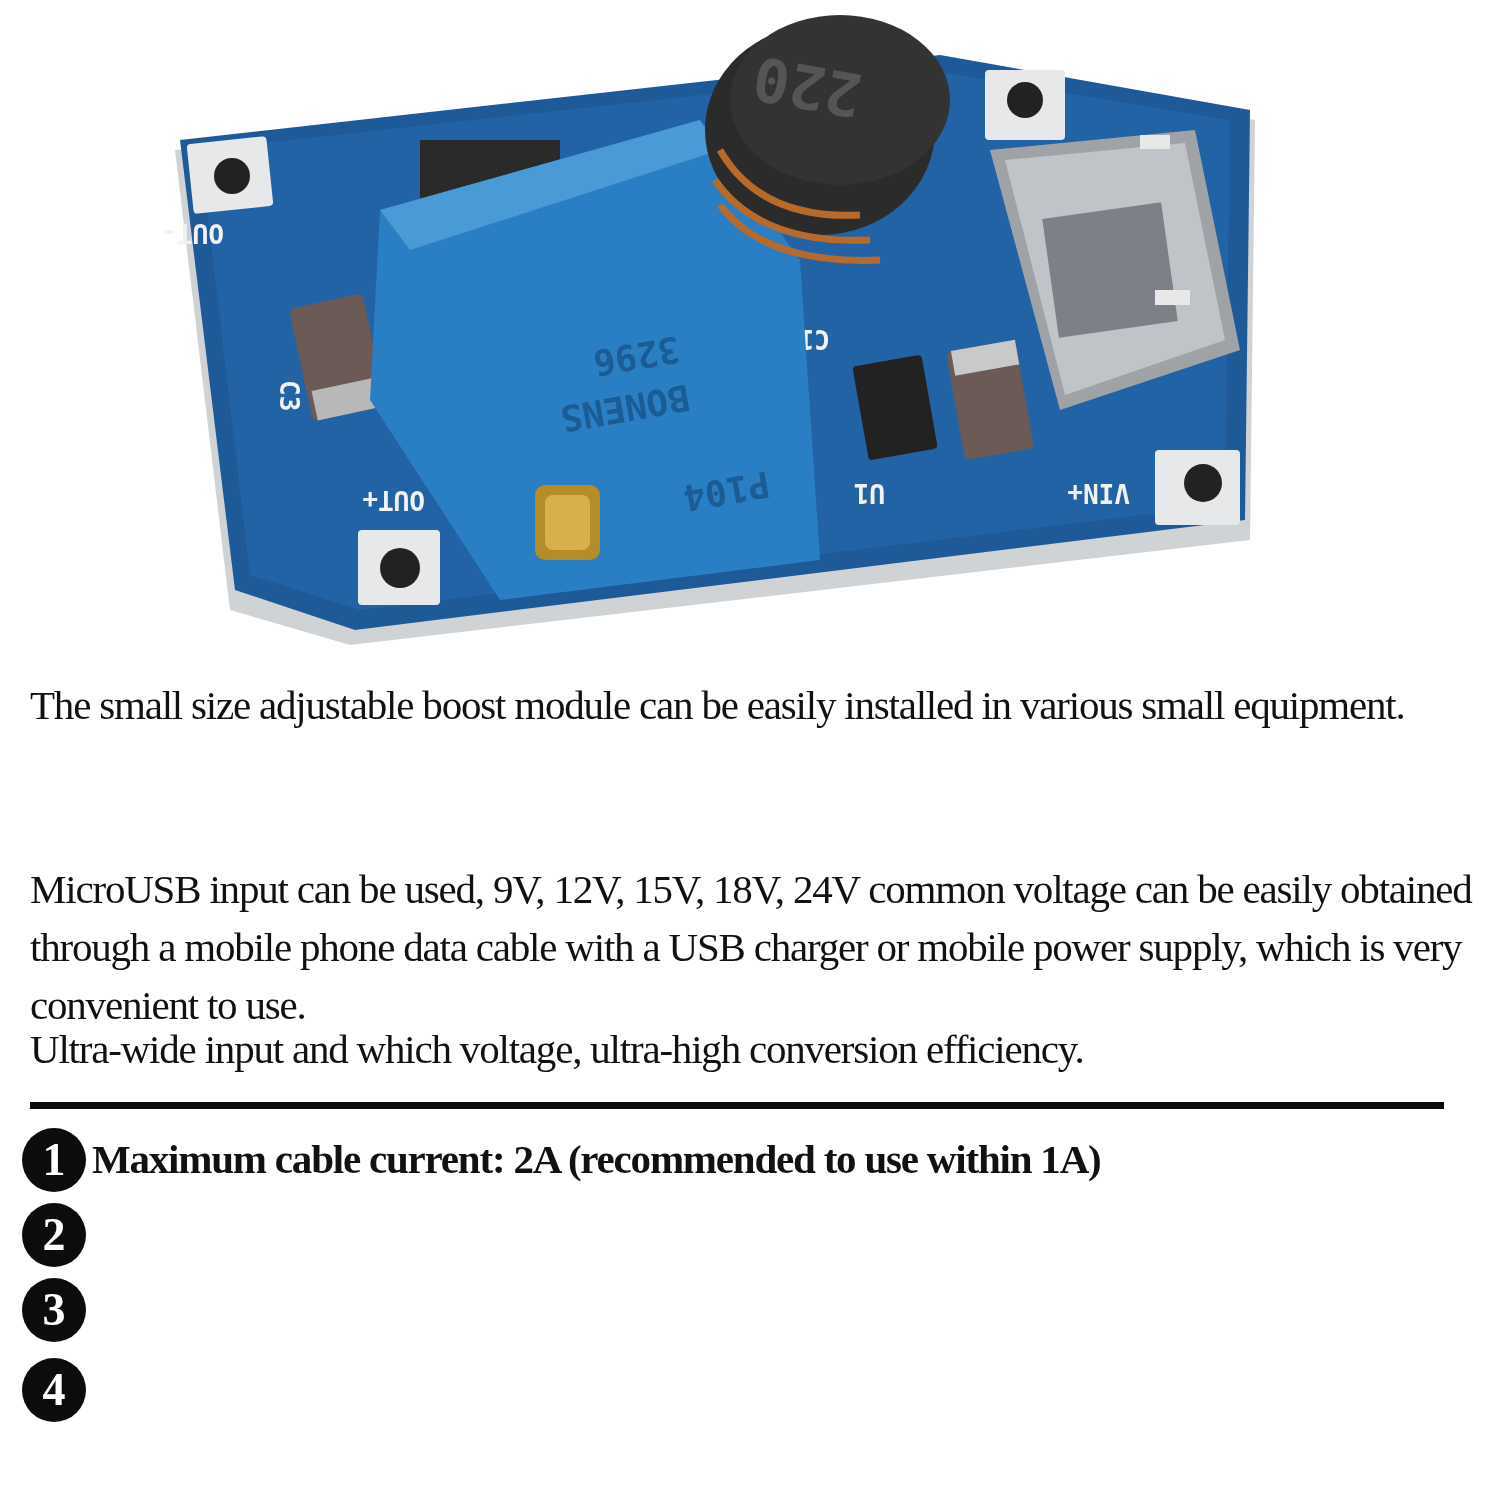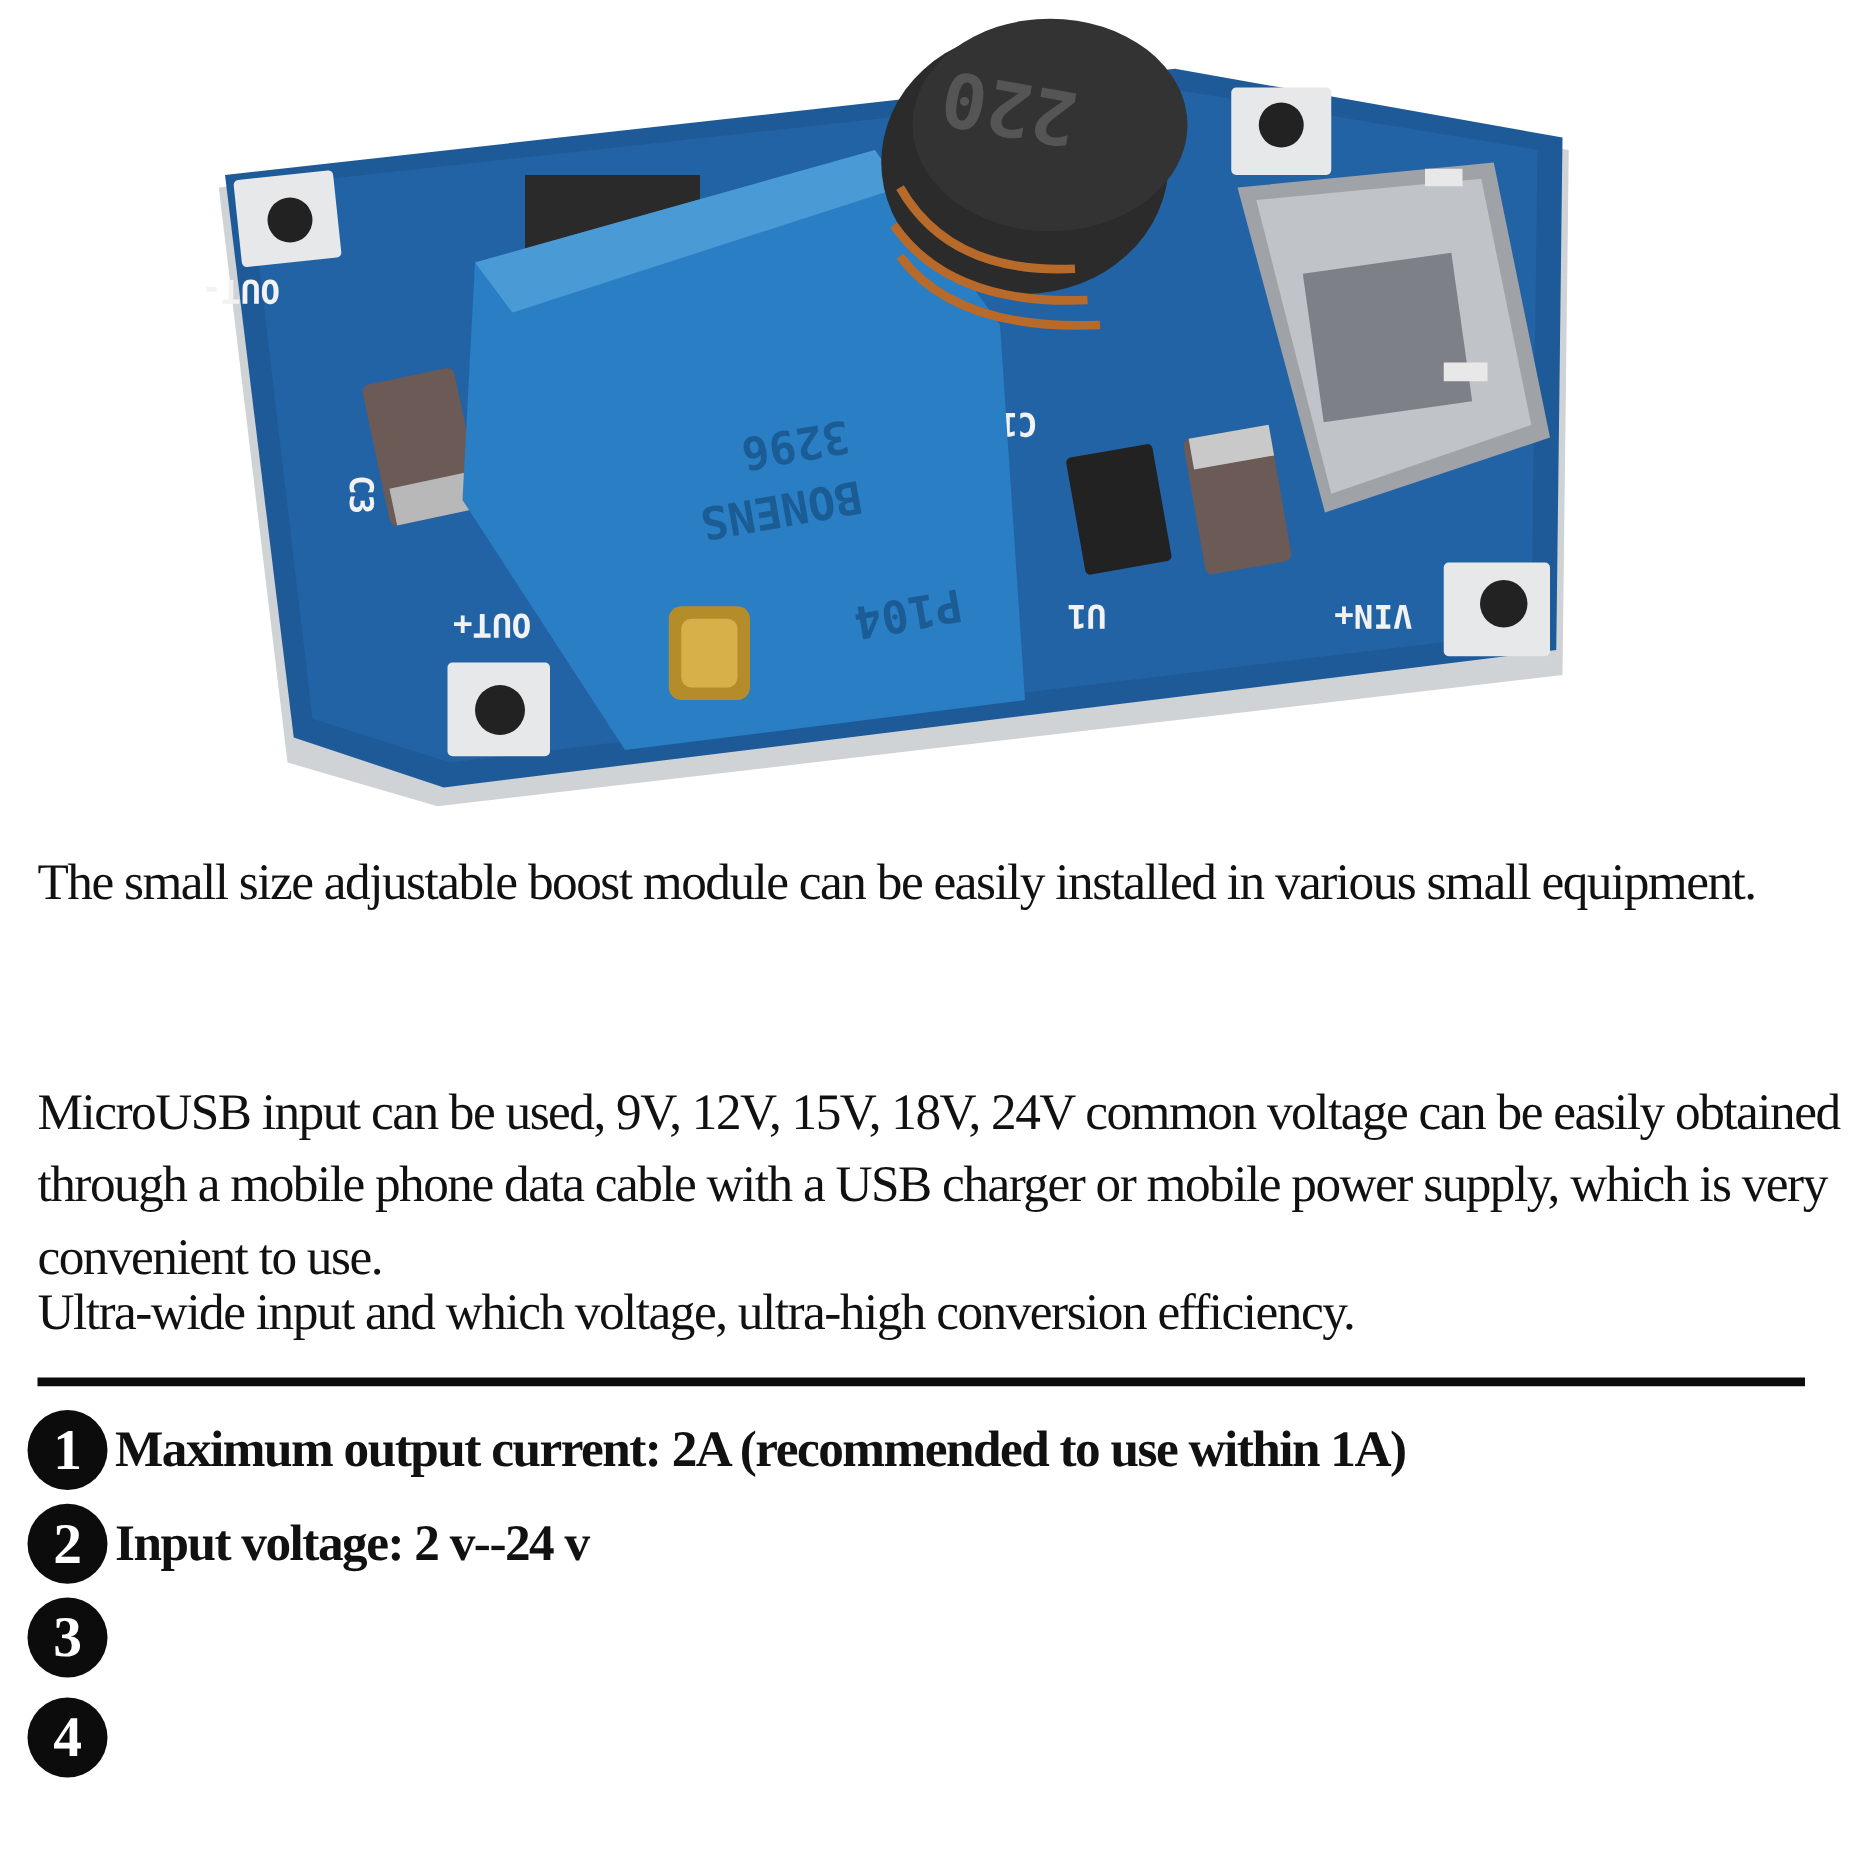--- a/index.html
+++ b/index.html
@@ -89,24 +89,23 @@
 </svg>
 
 <div class="text p1">The small size adjustable boost module can be easily installed in various small equipment.</div>
 <div class="text p2">MicroUSB input can be used, 9V, 12V, 15V, 18V, 24V common voltage can be easily obtained through a mobile phone data cable with a USB charger or mobile power supply, which is very convenient to use.</div>
 <div class="text p3">Ultra-wide input and which voltage, ultra-high conversion efficiency.</div>
 
 <div class="rule"></div>
 
 <div class="spec s1">
   <div class="num">1</div>
-  <div class="spec-text">Maximum output current: 2A (recommended to use within 1A)</div>
+  <div class="spec-text">Maximum cable current: 2A (recommended to use within 1A)</div>
 </div>
 <div class="spec s2">
   <div class="num">2</div>
-  <div class="spec-text">Input voltage: 2 v--24 v</div>
 </div>
 <div class="spec s3">
   <div class="num">3</div>
 </div>
 <div class="spec s4">
   <div class="num">4</div>
 </div>
 
 </body></html>

